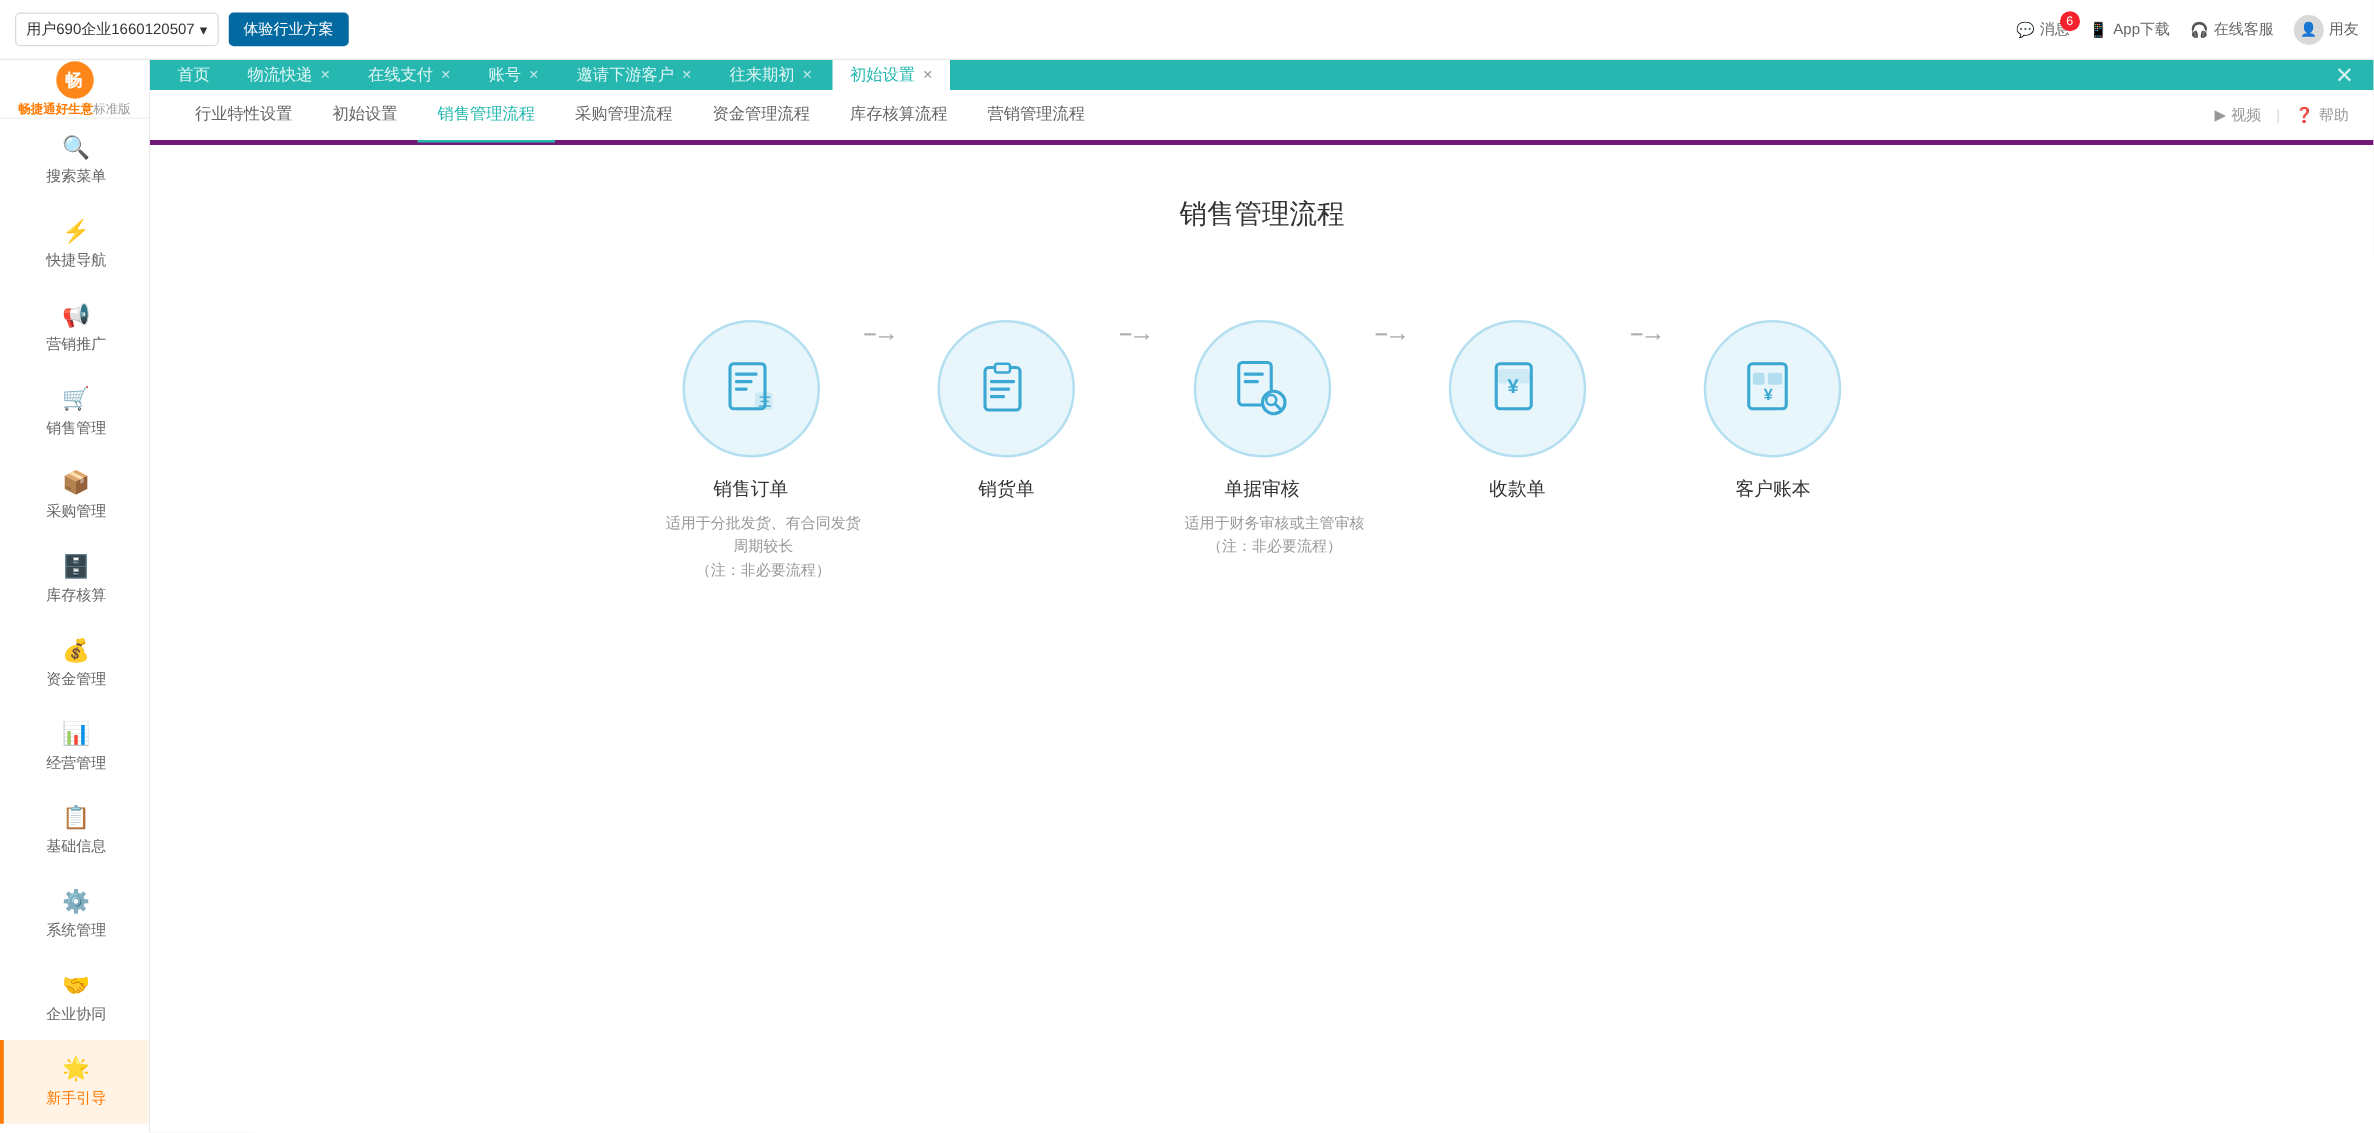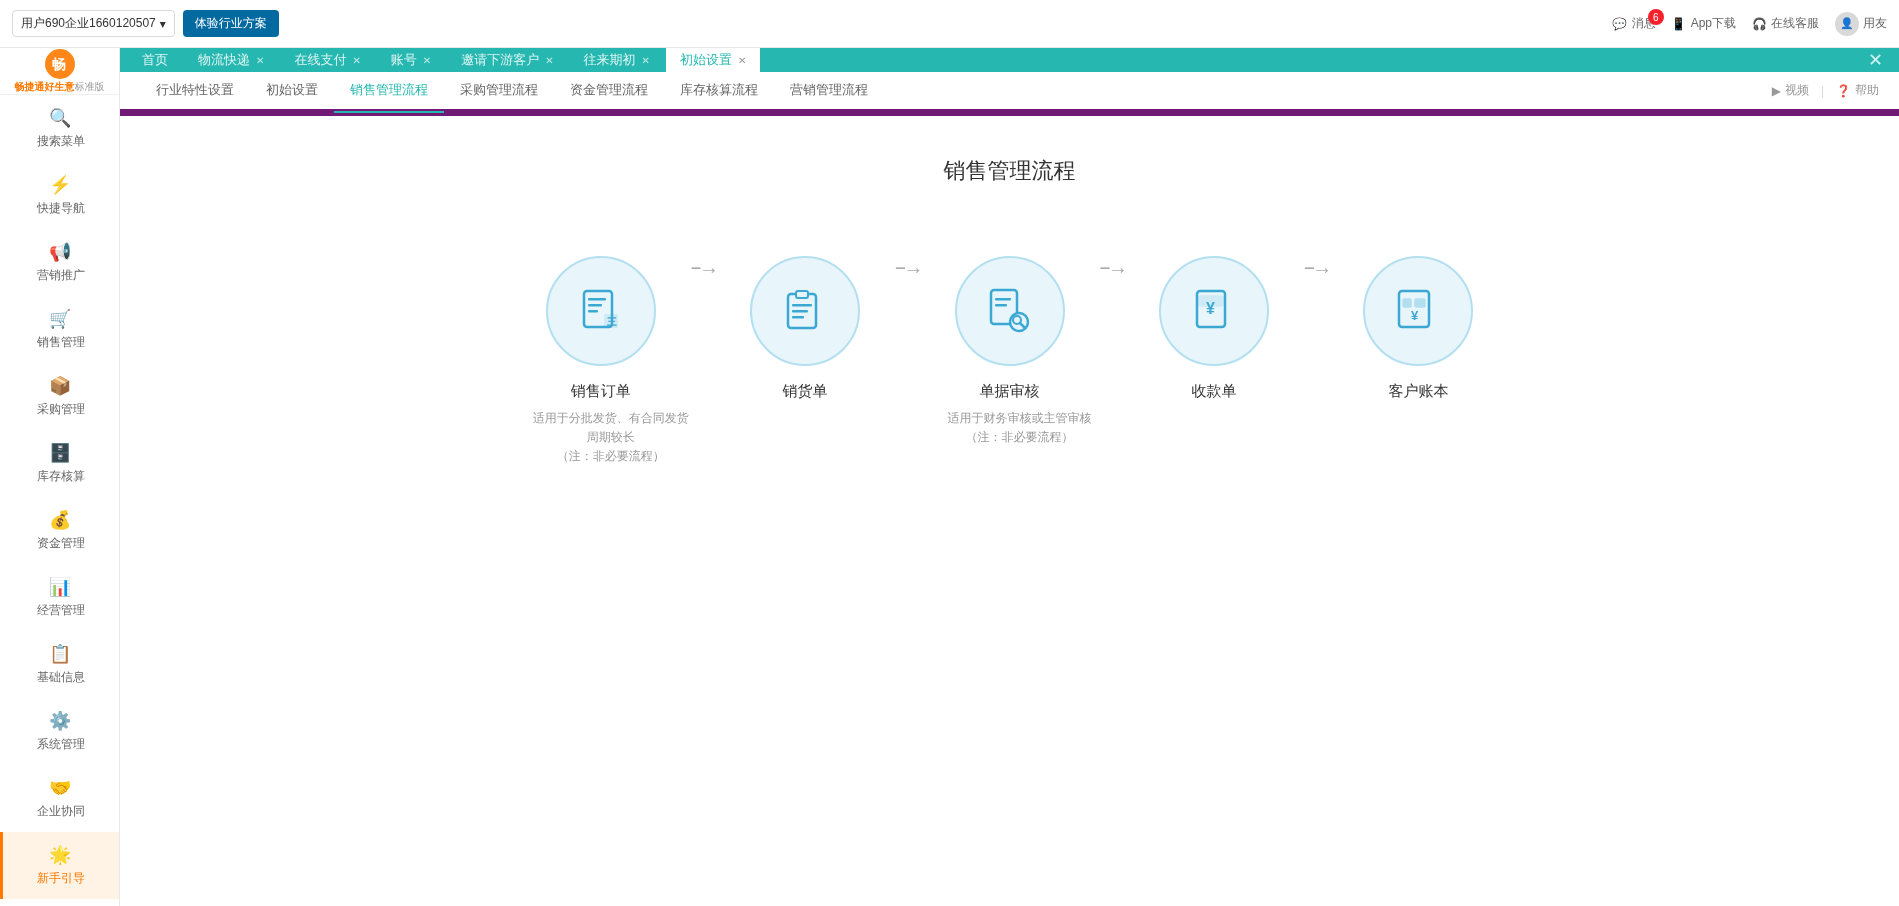--- a/index.html
+++ b/index.html
@@ -120,21 +120,21 @@
     }
     .nav-tab.active { background: #fff; color: #26b8b0; font-weight: 500; }
     .nav-tab .close-x { font-size: 10px; color: rgba(255,255,255,0.7); margin-left: 2px; }
     .nav-tab.active .close-x { color: #999; }
     .nav-tabs-right { margin-left: auto; display: flex; align-items: center; gap: 4px; }
     .close-all { color: rgba(255,255,255,0.8); cursor: pointer; font-size: 18px; padding: 0 8px; }
 
     
     .sub-tabs {
       background: #fff;
-      border-bottom: 7px solid #701a75;
+      border-bottom: 4px solid #701a75;
       display: flex;
       align-items: center;
       padding: 0 20px;
       height: 44px;
       flex-shrink: 0;
     }
     .sub-tab {
       padding: 0 16px;
       height: 44px;
       display: flex;

